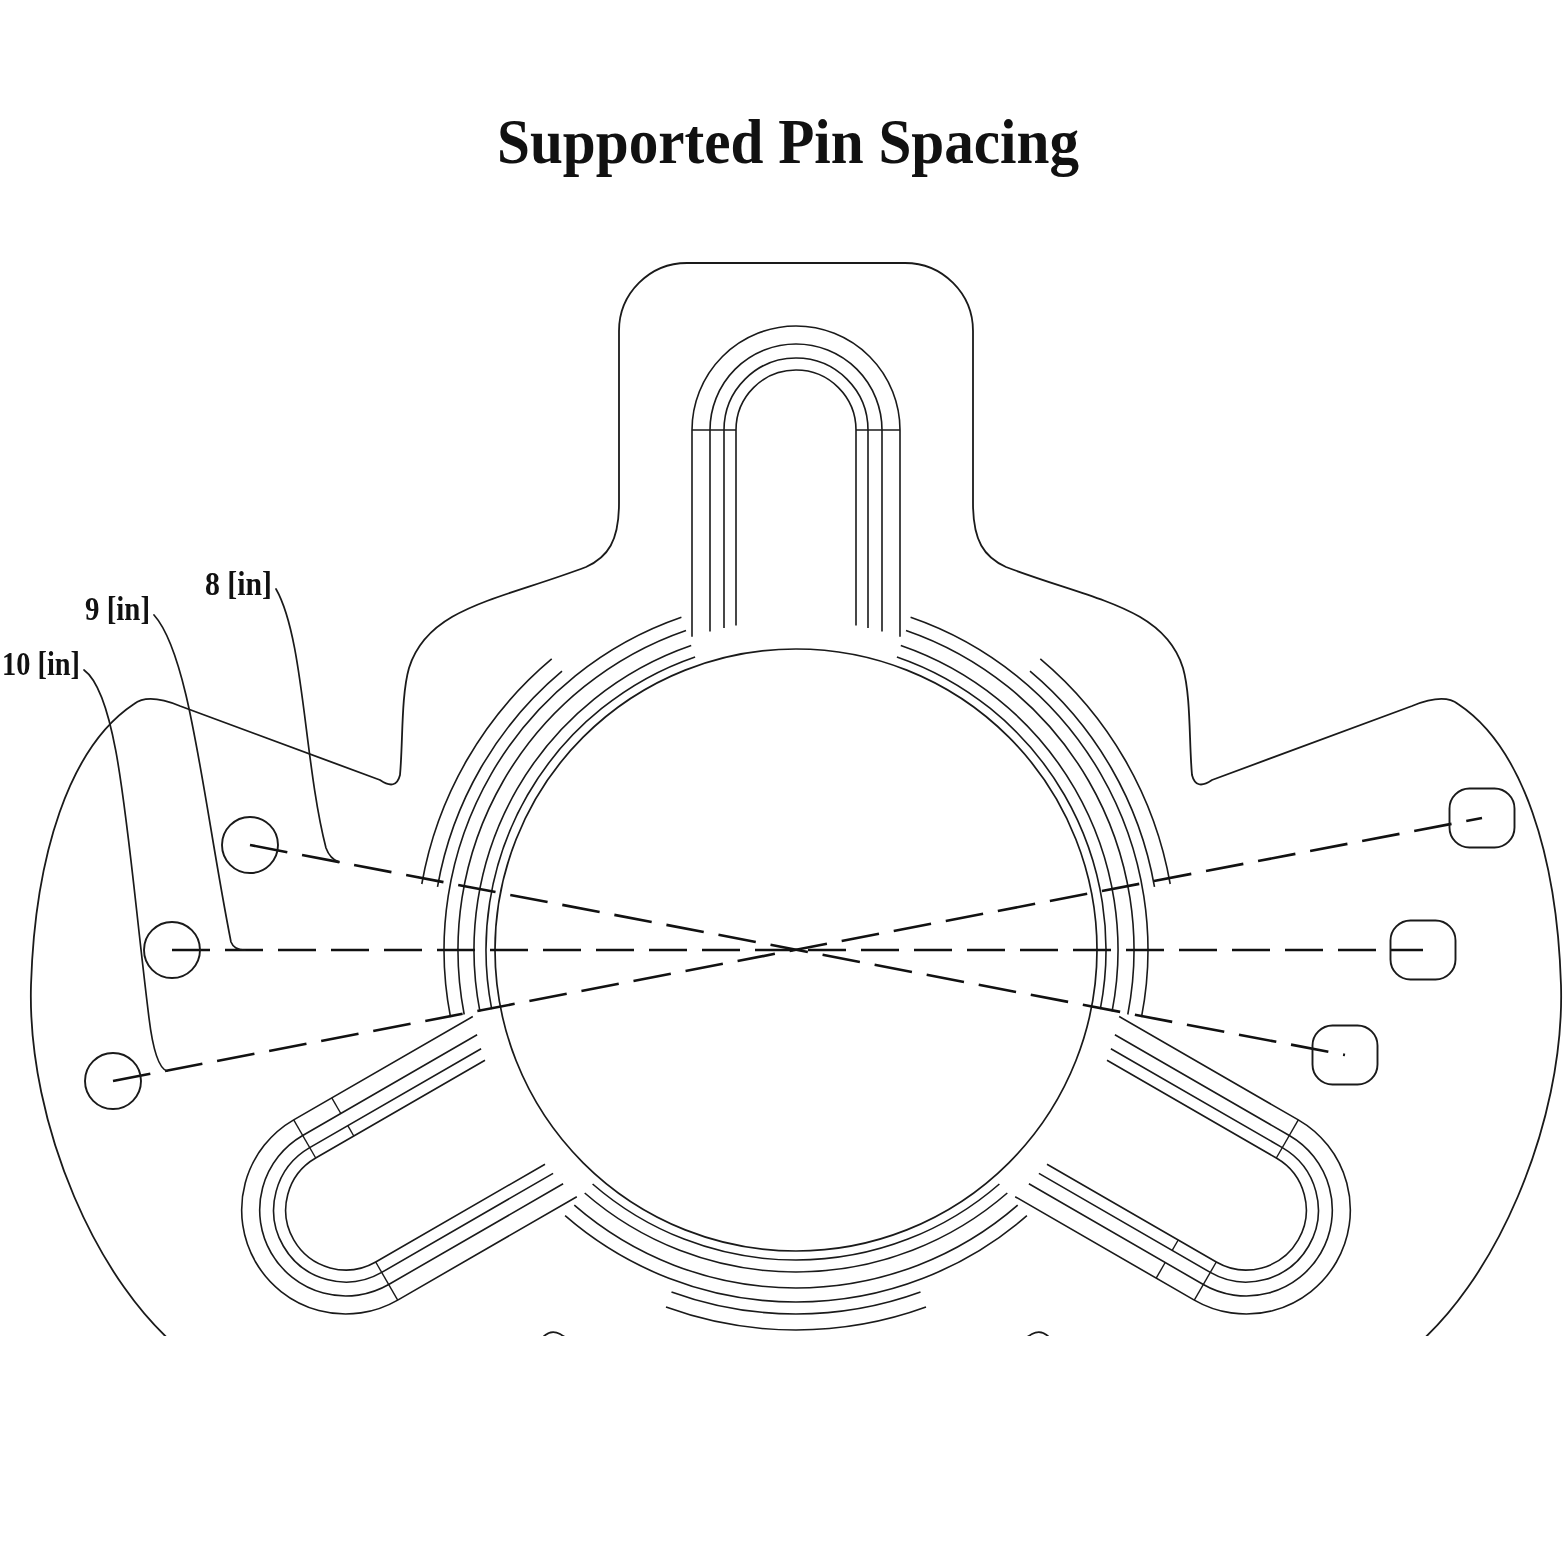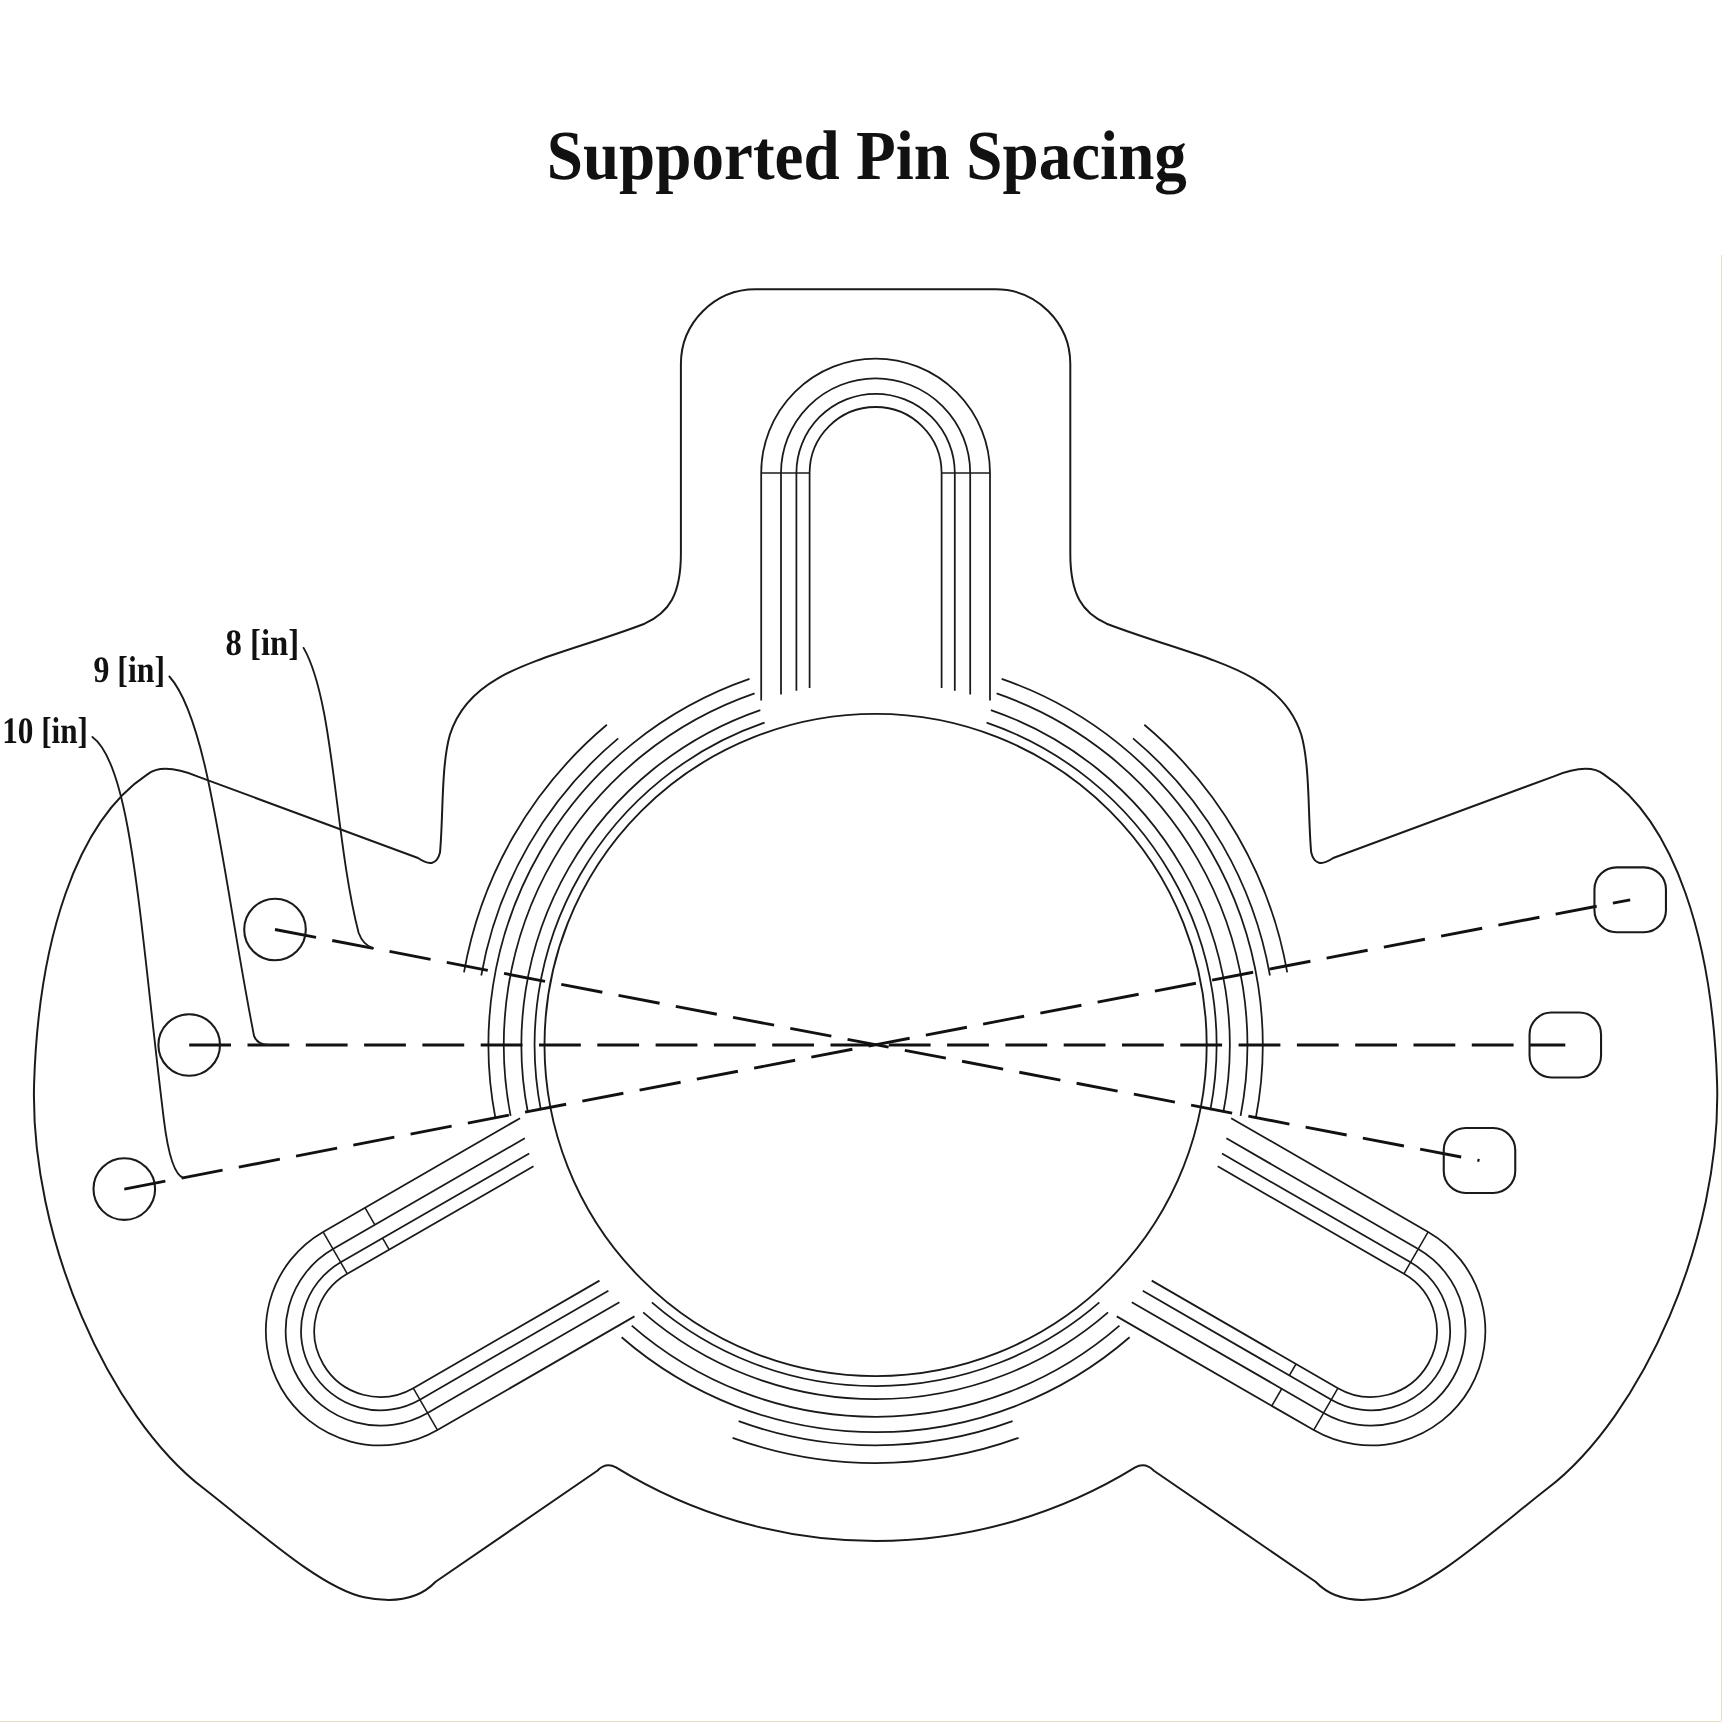--- a/index.html
+++ b/index.html
@@ -2,23 +2,23 @@
 <html><head>
 <meta charset="utf-8">
 <style>
   html, body {
     margin: 0;
     padding: 0;
     background: #ffffff;
   }
   .canvas {
     width: 1565px;
-    height: 1565px;
+    height: 1336px;
     position: relative;
-    background: #a16207;
+    background: #1d4ed8;
     font-family: "Liberation Serif", "DejaVu Serif", serif;
     text-align: right;
   }
   svg { display: block; }
   .title-text {
     font-family: "Liberation Serif", "DejaVu Serif", serif;
     font-weight: bold;
     font-size: 64px;
     fill: #111111;
   }

